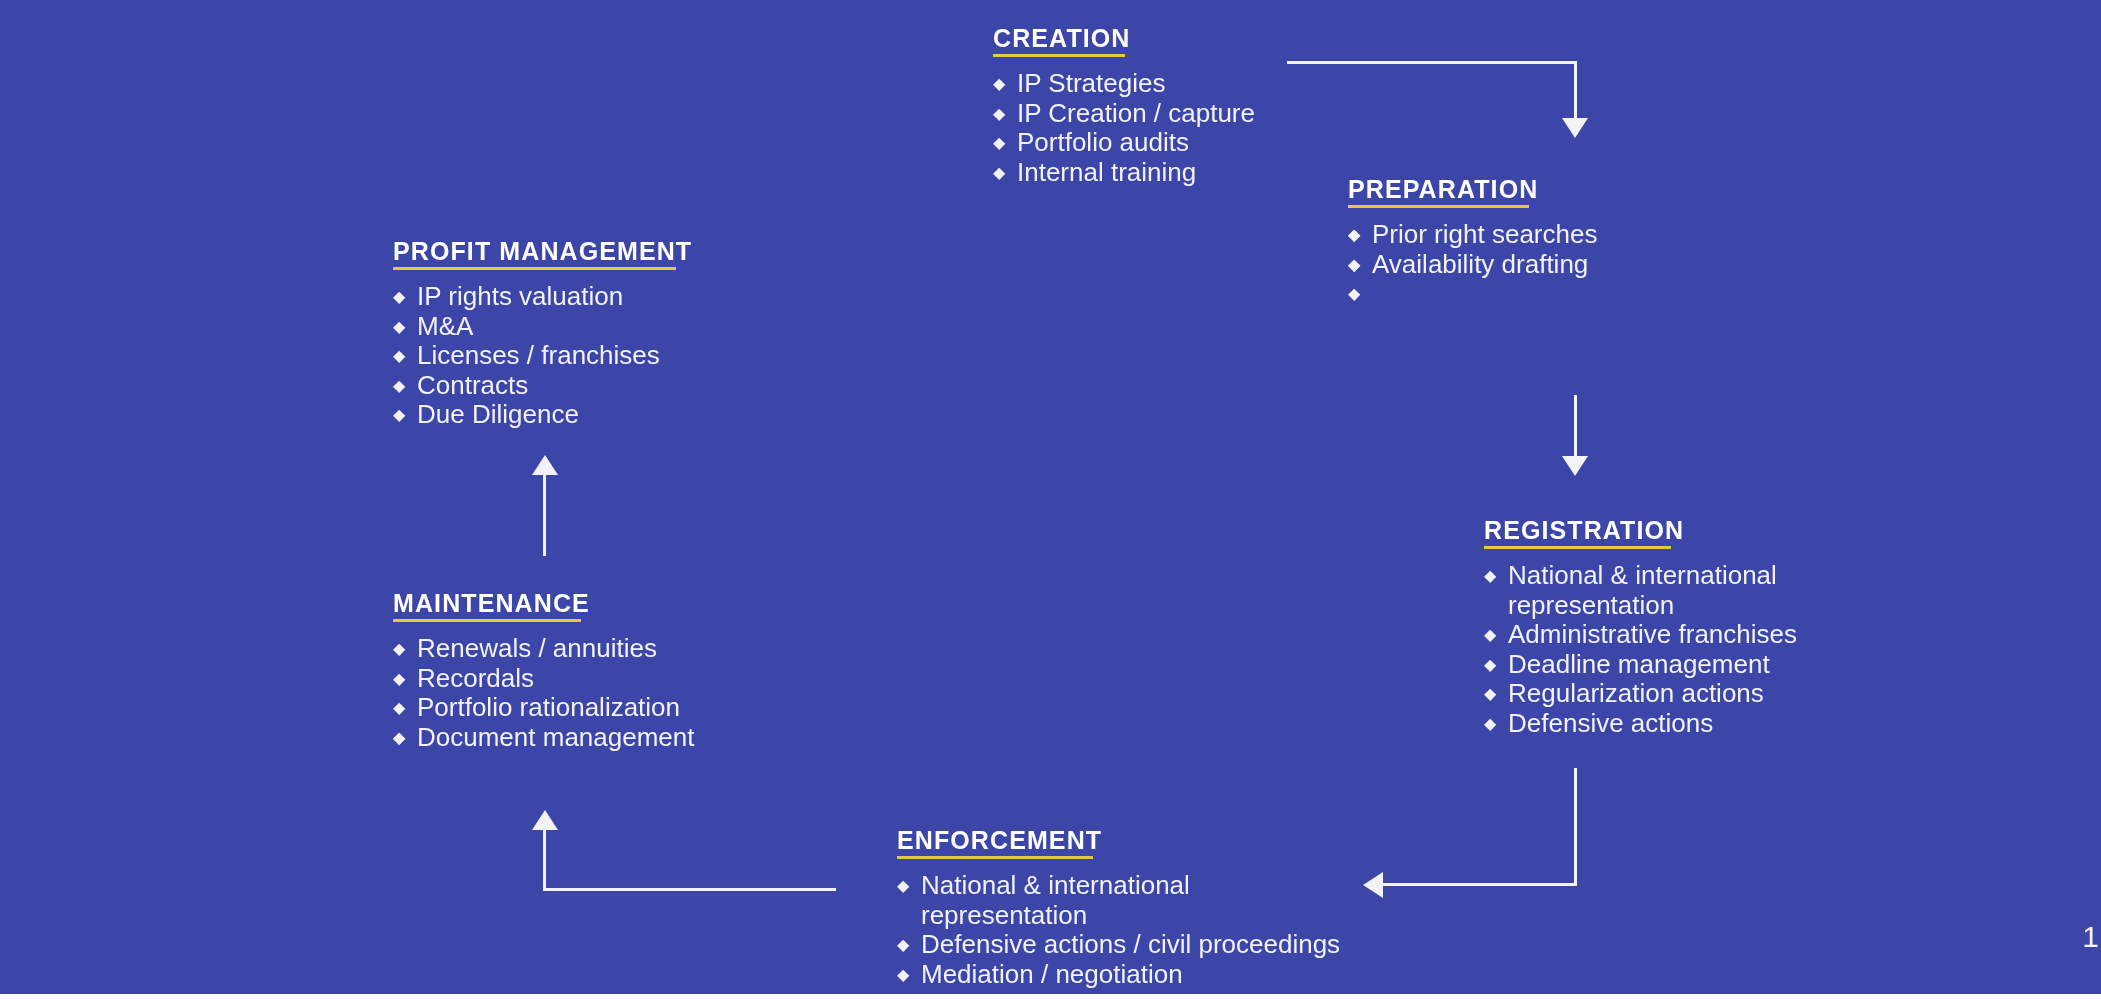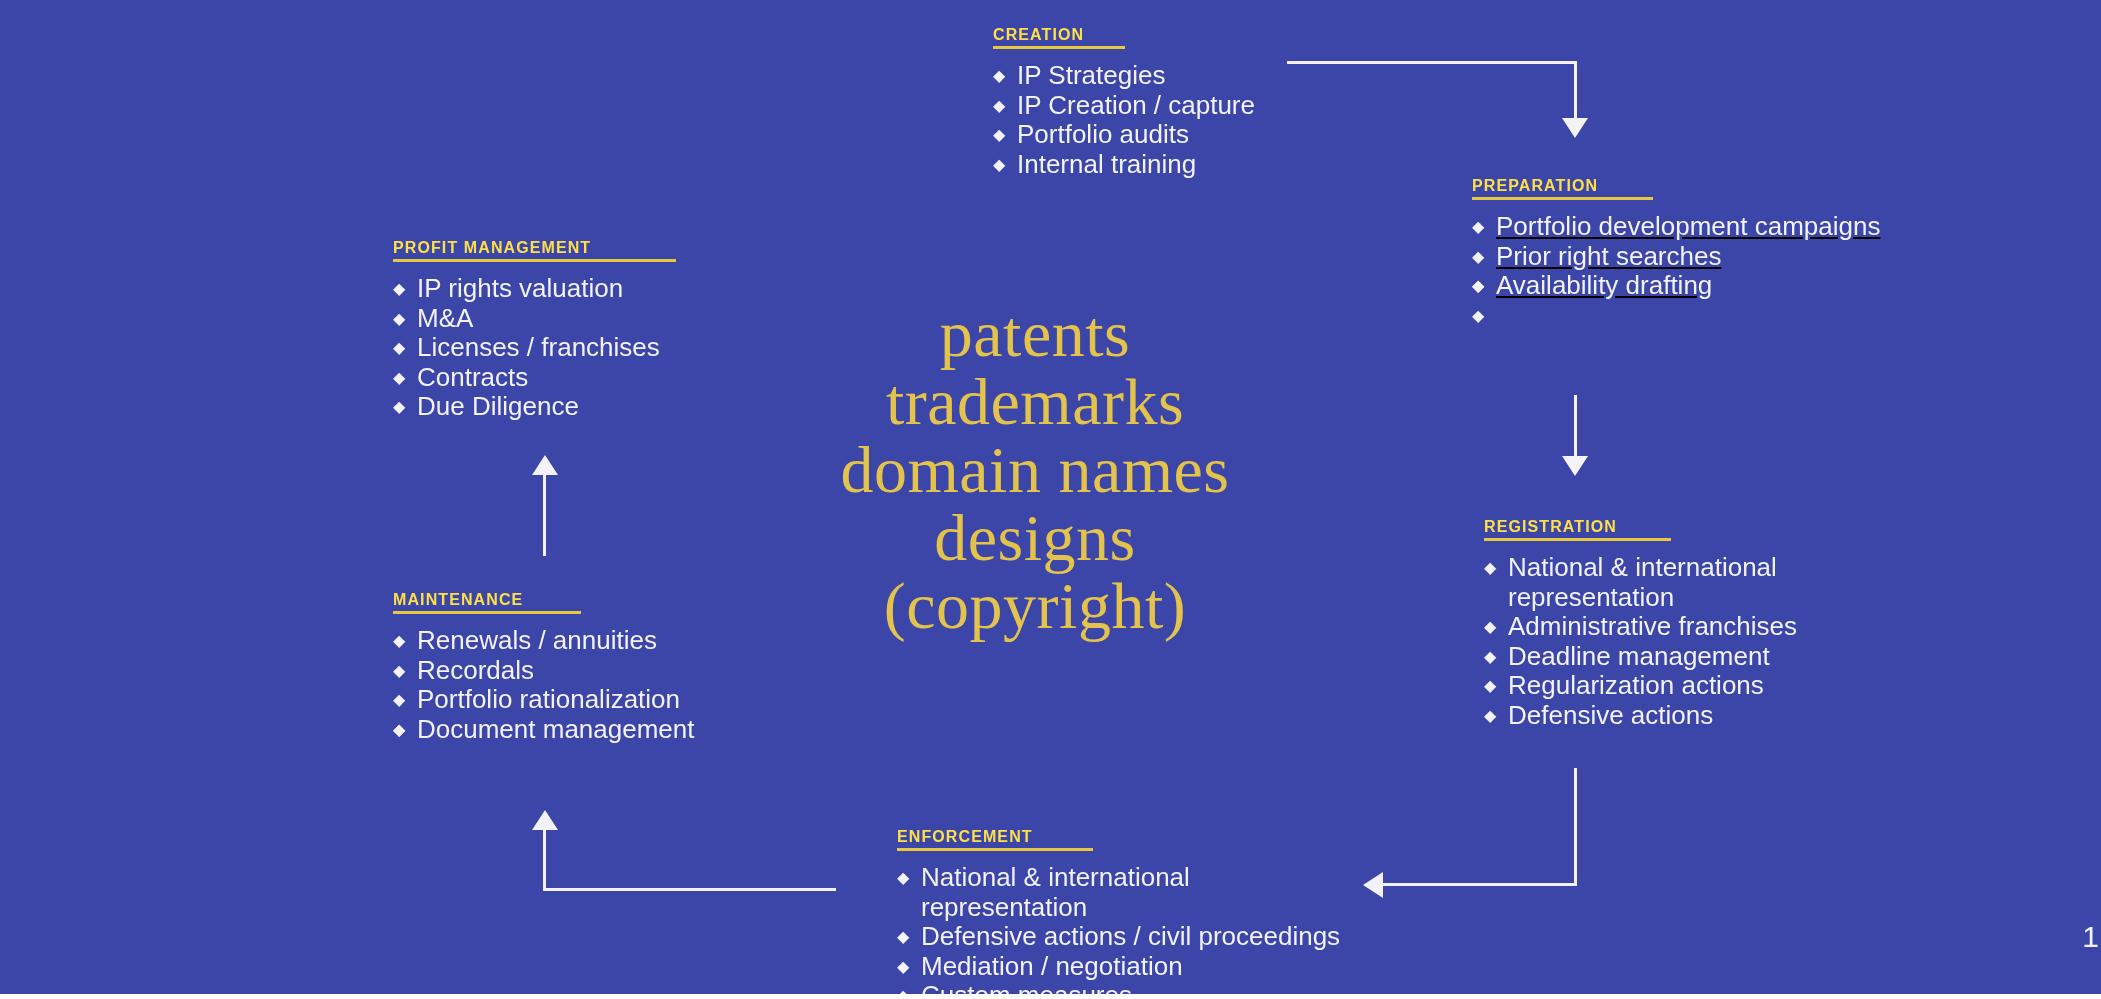--- a/index.html
+++ b/index.html
@@ -24,22 +24,22 @@
     width: 2101px;
     height: 5px;
     background: #ffffff;
   }
 
   
   .block {
     position: absolute;
   }
   .block-heading {
-    color: #fde047;
-    font-size: 16px;
+    color: #ffffff;
+    font-size: 25px;
     font-weight: bold;
     letter-spacing: 1.1px;
     line-height: 1;
     margin: 0 0 3px 0;
     white-space: nowrap;
     display: inline-block;
   }
   .heading-rule {
     height: 3px;
     background: #e8c840;
@@ -63,21 +63,21 @@
     position: absolute;
     left: 0;
     top: 0;
     font-size: 16px;
     line-height: 29.5px;
     color: #f2f2f7;
   }
 
   
   #block-creation      { left: 993px;  top: 26px;  width: 400px; }
-  #block-preparation   { left: 1472px; top: 177px; width: 470px; text-decoration: underline; }
+  #block-preparation   { left: 1348px; top: 177px; width: 470px; }
   #block-registration  { left: 1484px; top: 518px; width: 400px; }
   #block-enforcement   { left: 897px;  top: 828px; width: 460px; }
   #block-maintenance   { left: 393px;  top: 591px; width: 360px; }
   #block-profit        { left: 393px;  top: 239px; width: 340px; }
 
   #block-creation .heading-rule      { width: 132px; }
   #block-preparation .heading-rule   { width: 181px; }
   #block-registration .heading-rule  { width: 187px; }
   #block-enforcement .heading-rule   { width: 196px; }
   #block-maintenance .heading-rule   { width: 188px; }
@@ -133,44 +133,37 @@
     font-size: 30px;
     line-height: 34px;
     letter-spacing: 0;
   }
 </style>
 </head>
 <body>
 
 <div id="slide">
 
-  <div id="center-title">
-    <span class="tline">patents</span>
-    <span class="tline">trademarks</span>
-    <span class="tline">domain names</span>
-    <span class="tline">designs</span>
-    <span class="tline">(copyright)</span>
-  </div>
 
   <div class="block" id="block-creation">
     <div class="block-heading">CREATION</div>
     <div class="heading-rule"></div>
     <ul class="block-list">
       <li><span class="bullet">◆</span><span>IP Strategies</span></li>
       <li><span class="bullet">◆</span><span>IP Creation / capture</span></li>
       <li><span class="bullet">◆</span><span>Portfolio audits</span></li>
       <li><span class="bullet">◆</span><span>Internal training</span></li>
     </ul>
   </div>
 
   <div class="block" id="block-preparation">
     <div class="block-heading">PREPARATION</div>
     <div class="heading-rule"></div>
     <ul class="block-list">
-      <li><span class="bullet">◆</span><span>Portfolio development campaigns</span></li>
+      <li><span class="bullet">◆</span></li>
       <li><span class="bullet">◆</span><span>Prior right searches</span></li>
       <li><span class="bullet">◆</span></li>
       <li><span class="bullet">◆</span><span>Availability drafting</span></li>
       <li><span class="bullet">◆</span></li>
     </ul>
   </div>
 
   <div class="block" id="block-registration">
     <div class="block-heading">REGISTRATION</div>
     <div class="heading-rule"></div>

